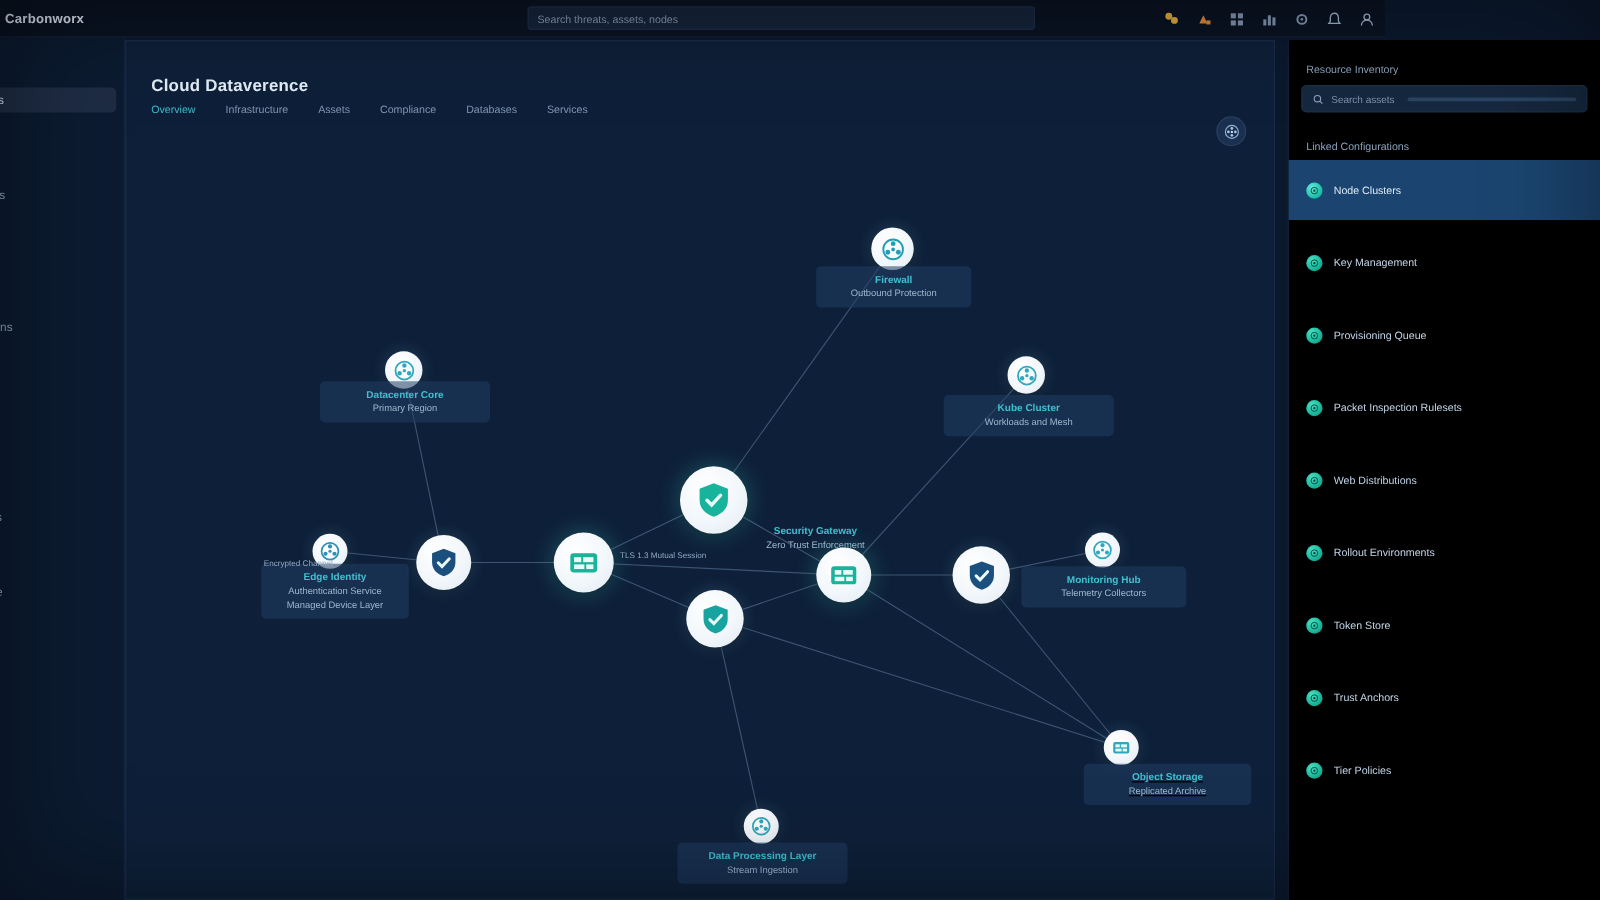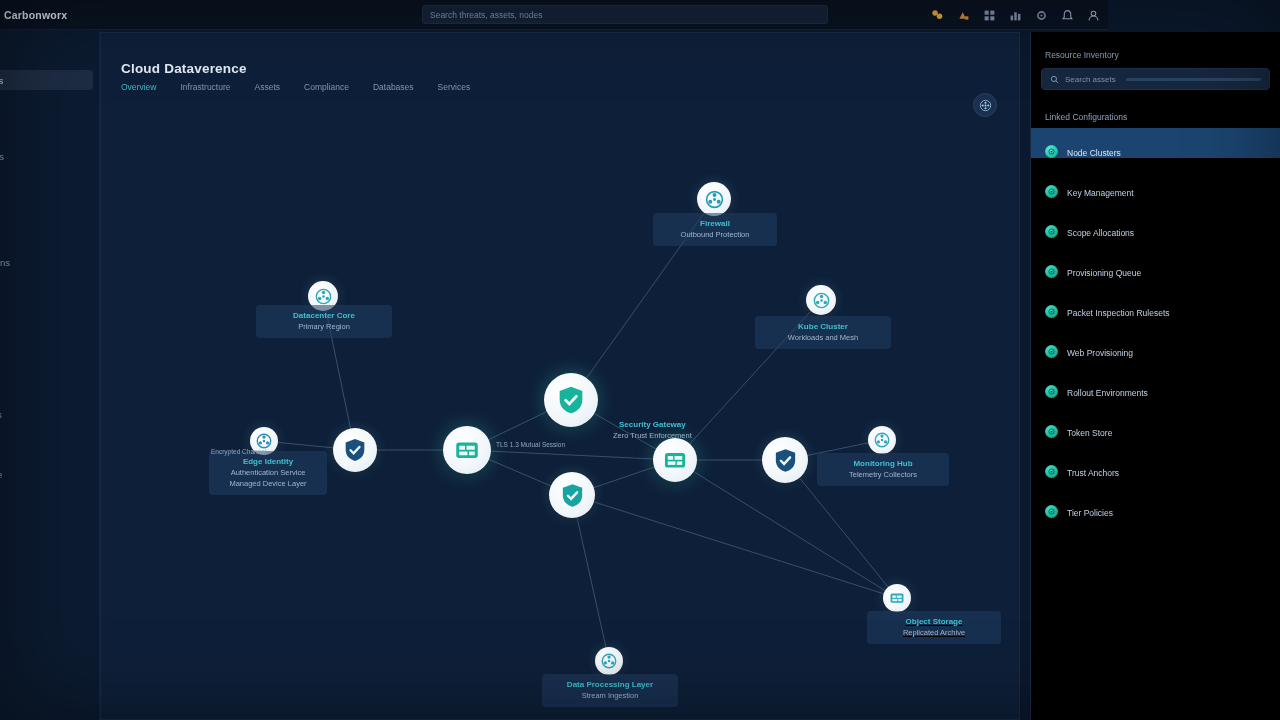--- a/index.html
+++ b/index.html
@@ -137,21 +137,21 @@
     font-size: 8px; color: #7d93ad; filter: blur(.55px); white-space: nowrap;
   }
   .rp-search .bar {
     flex: 1; height: 3px; background: #2b4463; border-radius: 2px; margin-left: 4px;
   }
   .rp-subheading {
     font-size: 8.5px; color: #8ba2bd; padding: 22px 14px 6px 14px;
     filter: blur(.55px); white-space: nowrap;
   }
   .rp-item {
-    height: 30px; display: flex; align-items: flex-end; gap: 9px;
+    height: 48px; display: flex; align-items: center; gap: 9px;
     padding: 0 14px; margin-bottom: 10px;
     font-size: 8.5px; color: #c2d4e7; white-space: nowrap; overflow: hidden;
   }
   .rp-item.active { background: #1b4570; color: #dbe9f7; }
   .rp-item .txt { filter: blur(.55px); }
   .dot {
     width: 13px; height: 13px; border-radius: 50%; flex: none;
     background: radial-gradient(circle at 35% 32%, #49e0c3 0%, #19b59b 60%, #0f8a78 100%);
     display: flex; align-items: center; justify-content: center;
   }
@@ -480,48 +480,39 @@
           </div>
           <span class="txt">Key Management</span>
         </div>
         <div class="rp-item">
           <div class="dot">
             <svg width="7" height="7" viewBox="0 0 16 16">
               <circle cx="8" cy="8" r="6" fill="none" stroke="#063b33" stroke-width="1.6"></circle>
               <circle cx="8" cy="8" r="2" fill="#063b33"></circle>
             </svg>
           </div>
-          <span class="txt">Scope Allocations</span>
-        </div>
-        <div class="rp-item">
-          <div class="dot">
-            <svg width="7" height="7" viewBox="0 0 16 16">
-              <circle cx="8" cy="8" r="6" fill="none" stroke="#063b33" stroke-width="1.6"></circle>
-              <circle cx="8" cy="8" r="2" fill="#063b33"></circle>
-            </svg>
-          </div>
           <span class="txt">Provisioning Queue</span>
         </div>
         <div class="rp-item">
           <div class="dot">
             <svg width="7" height="7" viewBox="0 0 16 16">
               <circle cx="8" cy="8" r="6" fill="none" stroke="#063b33" stroke-width="1.6"></circle>
               <circle cx="8" cy="8" r="2" fill="#063b33"></circle>
             </svg>
           </div>
           <span class="txt">Packet Inspection Rulesets</span>
         </div>
         <div class="rp-item">
           <div class="dot">
             <svg width="7" height="7" viewBox="0 0 16 16">
               <circle cx="8" cy="8" r="6" fill="none" stroke="#063b33" stroke-width="1.6"></circle>
               <circle cx="8" cy="8" r="2" fill="#063b33"></circle>
             </svg>
           </div>
-          <span class="txt">Web Provisioning</span>
+          <span class="txt">Web Distributions</span>
         </div>
         <div class="rp-item">
           <div class="dot">
             <svg width="7" height="7" viewBox="0 0 16 16">
               <circle cx="8" cy="8" r="6" fill="none" stroke="#063b33" stroke-width="1.6"></circle>
               <circle cx="8" cy="8" r="2" fill="#063b33"></circle>
             </svg>
           </div>
           <span class="txt">Rollout Environments</span>
         </div>

